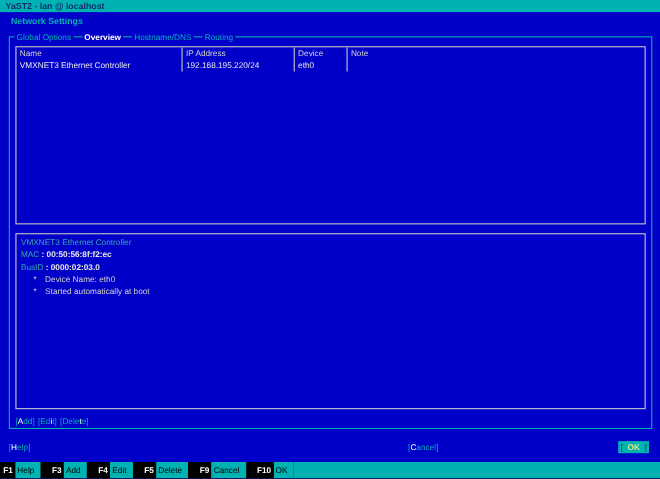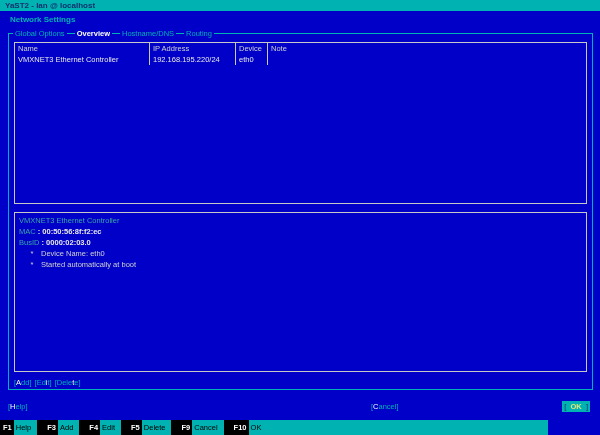--- a/index.html
+++ b/index.html
@@ -34,21 +34,21 @@
     display: flex; gap: 8px; white-space: pre;
   }
   .tab { background: var(--bg, #0000c8); color: var(--teal, #00b2b2); padding: 0 2px; }
   .tab.selected { color: var(--hot, #ffffff); font-weight: bold; }
 
   .table-box {
     position: absolute; left: 5px; top: 8px; width: 573px; height: 162px;
     border: 1px solid var(--box-border, #c8c8c8);
     overflow: hidden;
   }
-  .tbl-row { display: grid; grid-template-columns: 134px 86px 32px 1fr; height: 11px; }
+  .tbl-row { display: grid; grid-template-columns: 134px 86px 32px 1fr; height: 11px; gap: 16px; }
   .tbl-row > div {
     padding-left: 3px; white-space: pre; overflow: hidden;
     border-left: 1px solid var(--box-border, #c8c8c8);
   }
   .tbl-row > div:first-child { border-left: none; }
   .tbl-header { color: var(--text, #d0d0d0); }
   .tbl-data   { color: var(--bright, #e8e8e8); }
 
   .detail-box {
     position: absolute; left: 5px; top: 178px; width: 573px; height: 160px;
@@ -75,21 +75,21 @@
   .f-help   { position: absolute; left: 8px;  top: 0; color: var(--teal, #00b2b2); white-space: pre; }
   .f-cancel { position: absolute; left: 371px; top: 0; color: var(--teal, #00b2b2); white-space: pre; }
   .f-ok {
     position: absolute; right: 10px; top: 0;
     background: var(--teal, #00b2b2); color: var(--title-text, #10306e);
     padding: 0 2px; white-space: pre;
   }
   .f-ok .ok-label { color: var(--ok-text, #e6e67a); font-weight: bold; }
 
   .fnbar {
-    position: absolute; left: 0; bottom: 0; width: 548px; height: 15px;
+    position: absolute; left: 0; bottom: 0; width: 600px; height: 15px;
     background: #000; display: flex; align-items: stretch;
     line-height: 15px; font-size: 7.5px;
   }
   .fn-entry { display: flex; }
   .fn-key {
     background: #000; color: var(--hot, #ffffff); font-weight: bold;
     padding: 0 2px 0 10px;
   }
   .fn-entry:first-child .fn-key { padding-left: 3px; }
   .fn-label {

